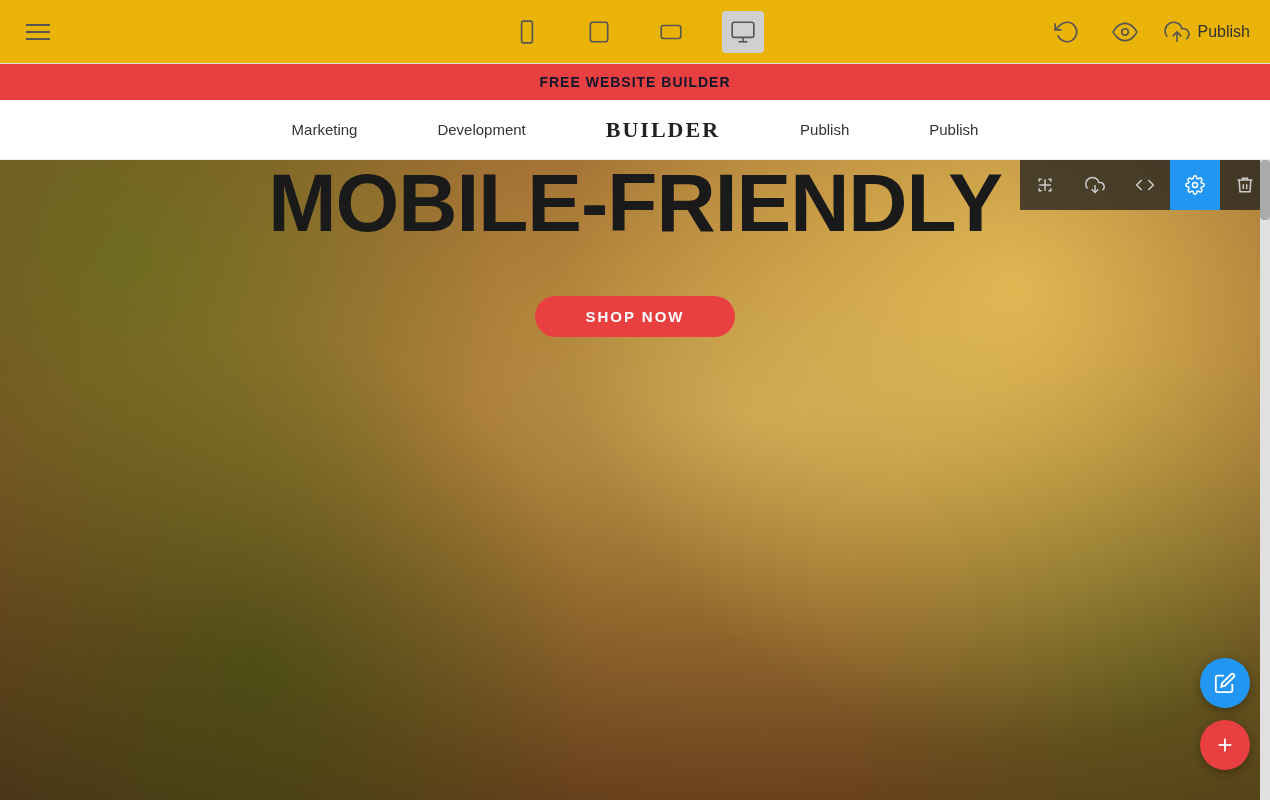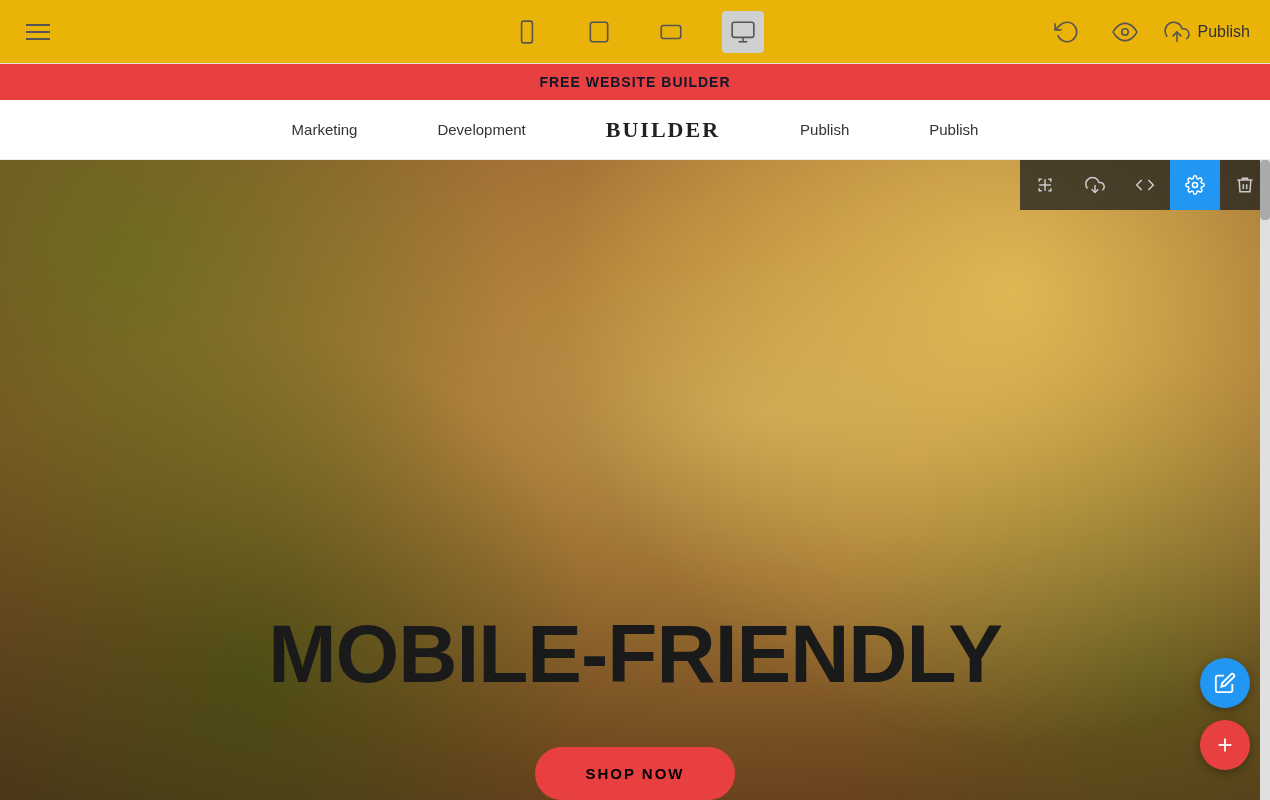--- a/index.html
+++ b/index.html
@@ -166,41 +166,41 @@
         radial-gradient(circle at 10% 15%, rgba(80,120,20,0.5) 0%, transparent 30%),
         radial-gradient(circle at 90% 80%, rgba(60,100,20,0.4) 0%, transparent 25%),
         radial-gradient(circle at 20% 80%, rgba(40,80,10,0.5) 0%, transparent 30%);
     }
     .hero-content {
       position: relative;
       z-index: 10;
       display: flex;
       flex-direction: column;
       align-items: center;
-      justify-content: flex-end;
+      justify-content: flex-start;
       height: 100%;
       text-align: center;
       padding: 0 40px;
     }
     .hero-title {
       font-size: 82px;
       font-weight: 900;
       color: #1a1a1a;
       line-height: 1.05;
       letter-spacing: -1px;
       text-align: center;
       max-width: 1100px;
     }
     .hero-cta {
       margin-top: 50px;
       background: #e84040;
-      color: #000000;
+      color: #ffffff;
       border: none;
       border-radius: 50px;
-      padding: 18px 50px;
+      padding: 12px 50px;
       font-size: 15px;
       font-weight: bold;
       letter-spacing: 2px;
       cursor: pointer;
     }
 
     
     .section-toolbar {
       position: absolute;
       top: 0;

